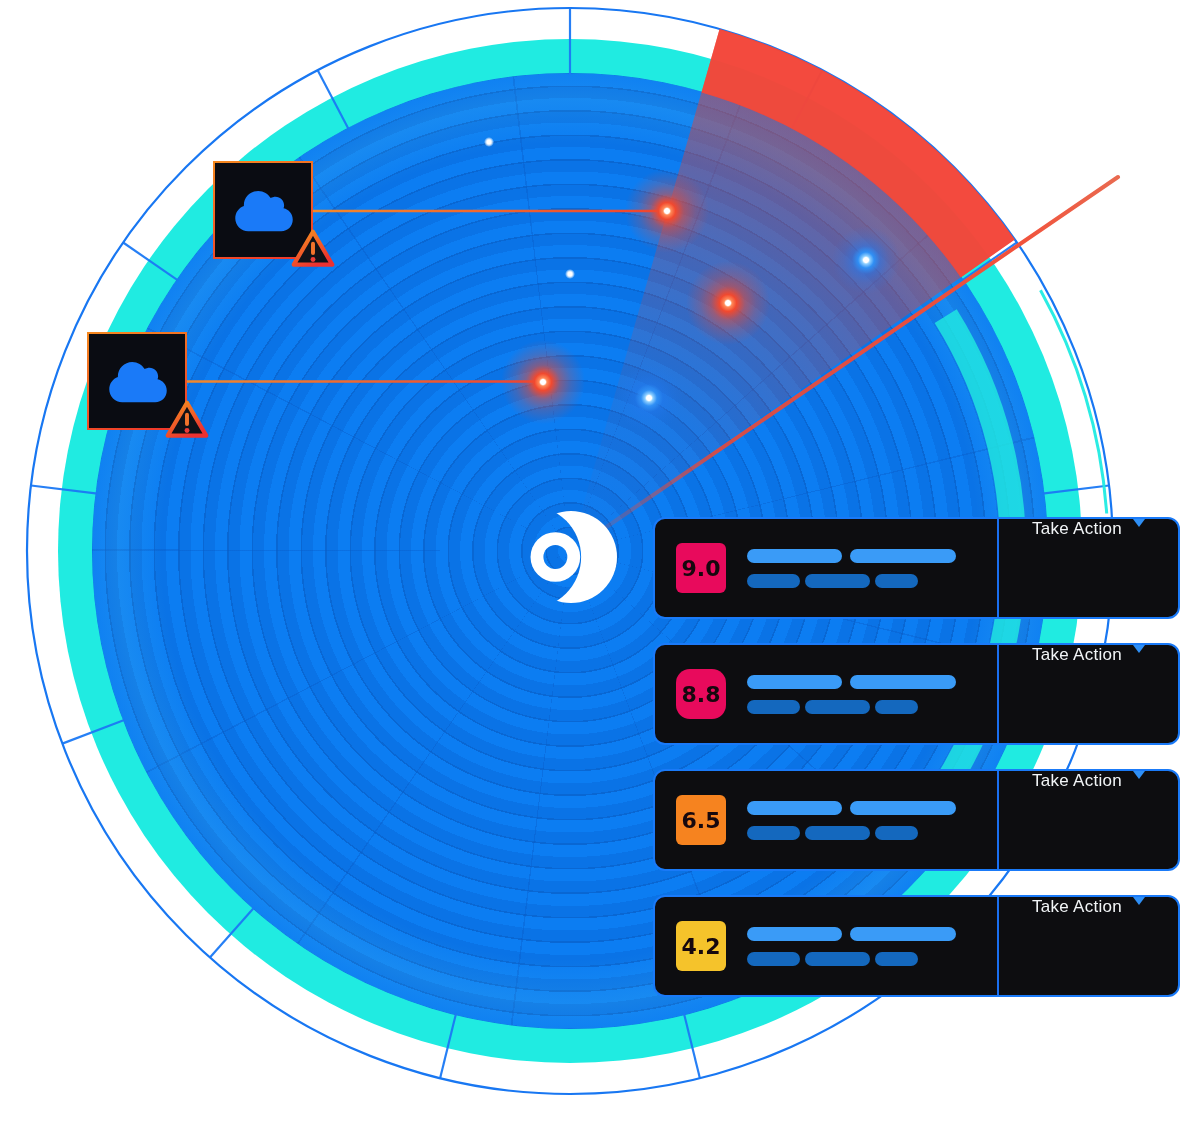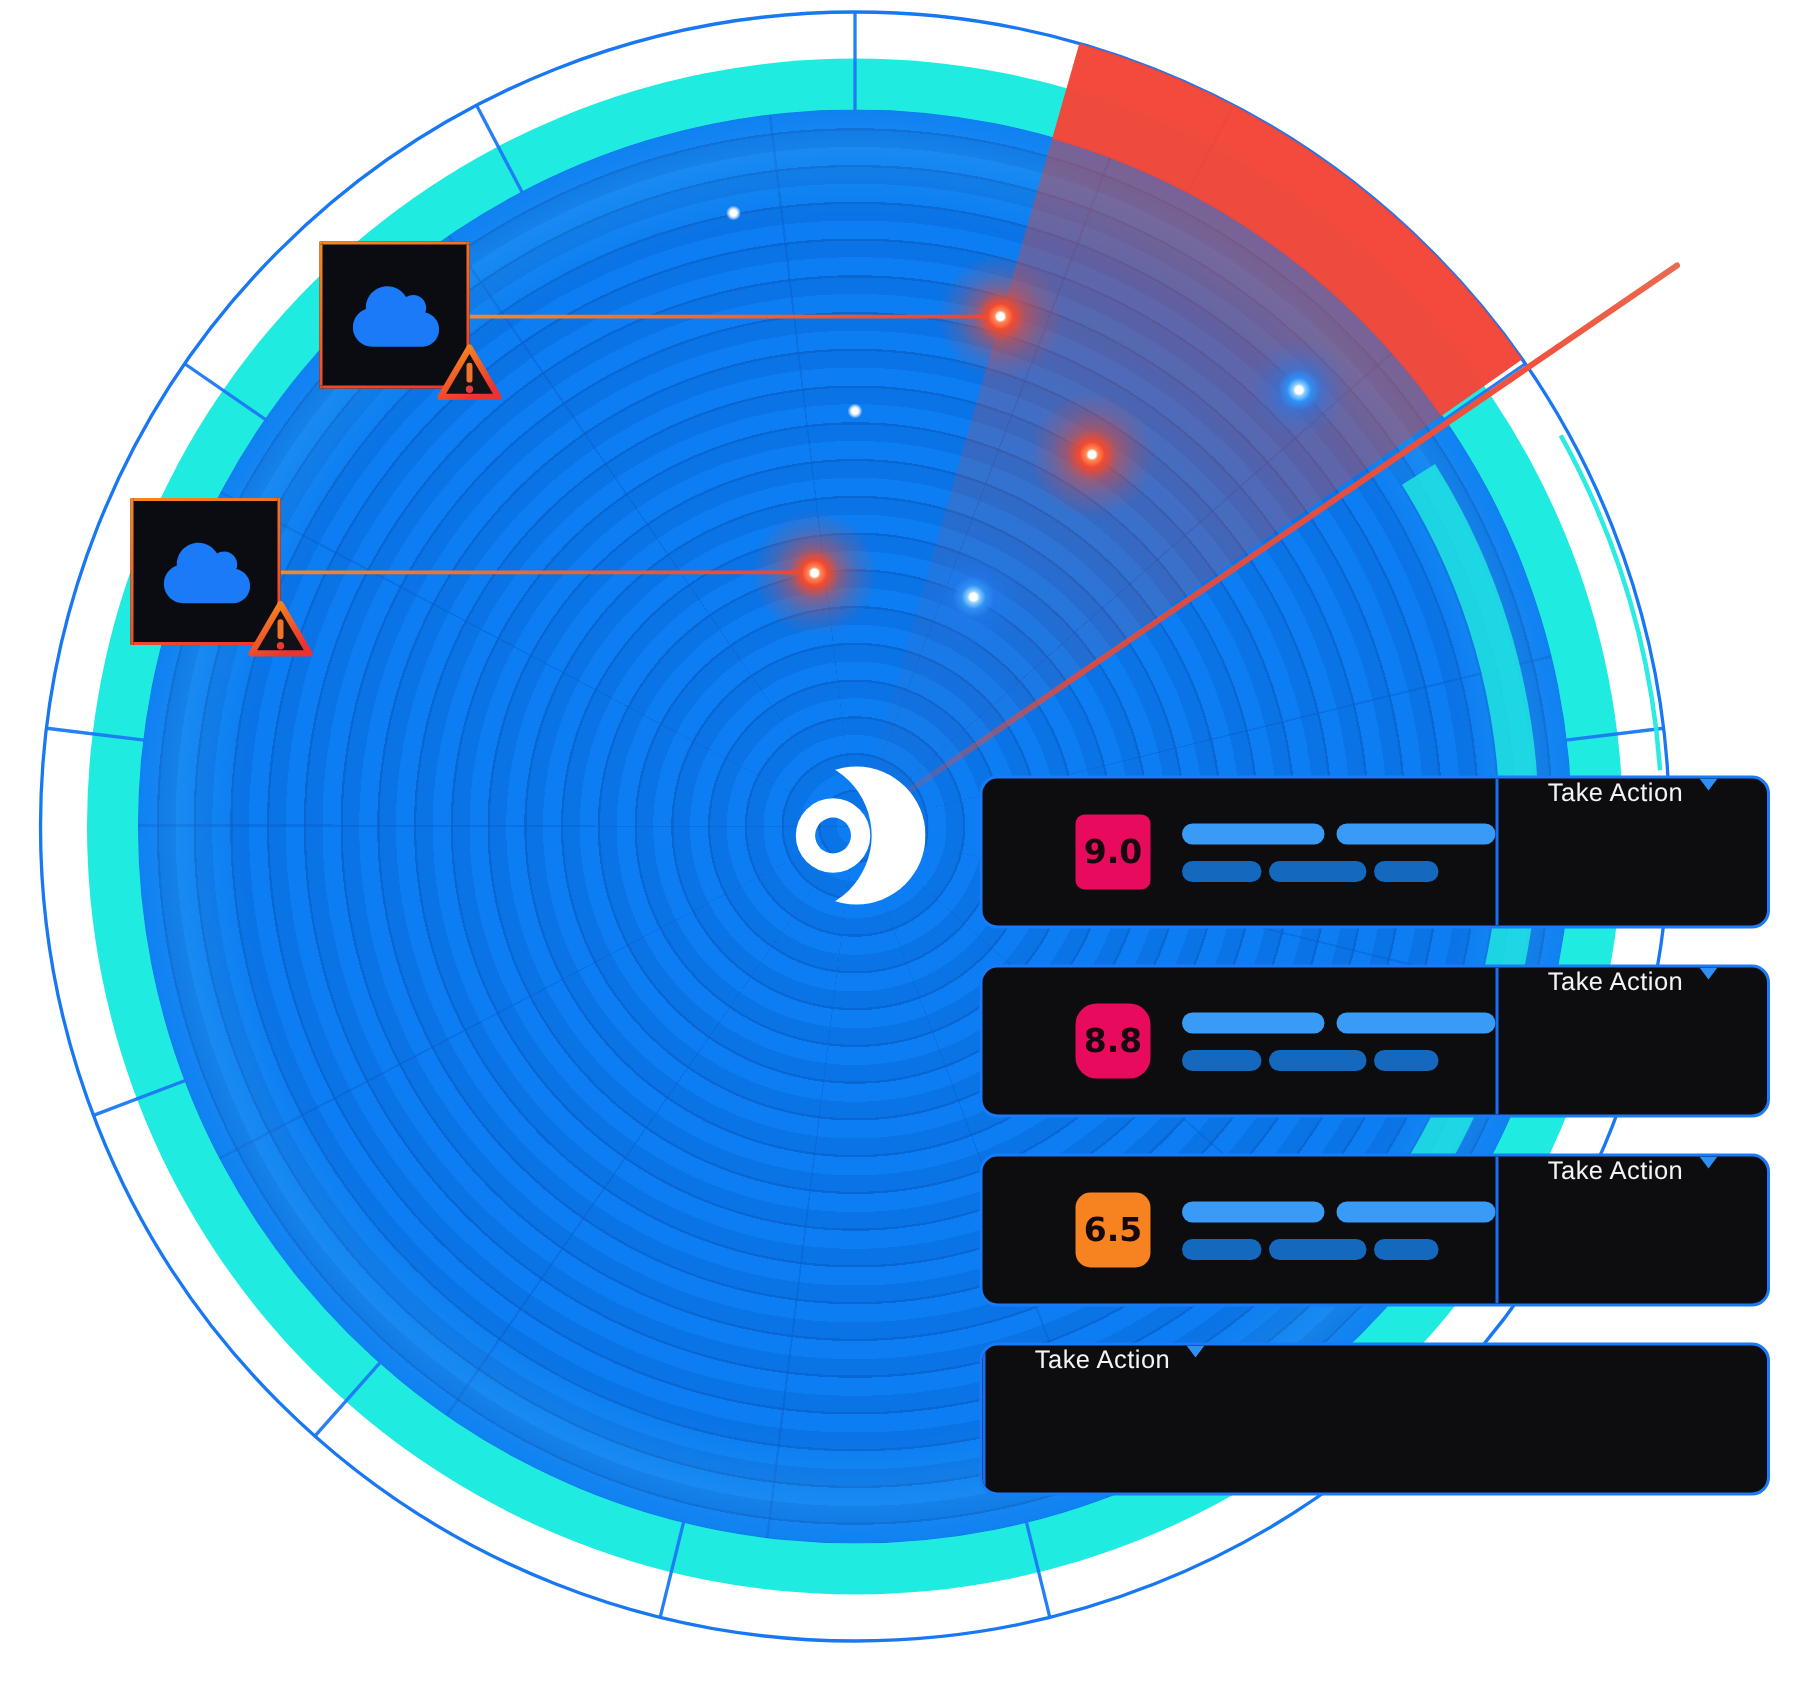--- a/index.html
+++ b/index.html
@@ -37,21 +37,21 @@
   .cloud-card{position:absolute;width:100px;height:98px;background:#0A0C12;box-sizing:border-box;
         border:2px solid #EF5228;
         border-image:linear-gradient(160deg,#F5881E,#EE342C) 1;}
   .cloud-card .cloud{position:absolute;left:20px;top:25px;width:58px;height:46px;}
   .cloud-card .warn{position:absolute;left:74px;top:65px;width:48px;height:42px;}
 
   
   .cards{position:absolute;left:653px;top:517px;width:527px;}
   .tcard{display:flex;height:102px;margin-bottom:24px;background:#0D0D10;
          border:2px solid #1A7AF8;border-radius:12px;box-sizing:border-box;overflow:hidden;}
-  .tcard-main{flex:1;display:flex;align-items:center;padding-left:21px;justify-content:flex-end;}
+  .tcard-main{flex:1;display:flex;align-items:center;padding-left:21px;}
   .score{width:50px;height:50px;border-radius:6px;flex:0 0 auto;margin-right:21px;
          display:flex;align-items:center;justify-content:center;
          font-family:"DejaVu Sans",sans-serif;font-weight:700;font-size:22px;color:#16080E;}
   .bars .row{display:flex;gap:8px;}
   .bars .row2{gap:5px;margin-top:11px;}
   .bar{height:14px;border-radius:7px;display:block;}
   .bar.light{background:#3A9BF7;}
   .bar.dark{background:#1468BE;}
   .w95{width:95px}.w106{width:106px}.w53{width:53px}.w65{width:65px}.w43{width:43px}
   .tcard-action{width:179px;border-left:2px solid #1A6FF0;display:flex;
@@ -213,40 +213,54 @@
         </div>
       </div>
       <div class="tcard-action">
         <span>Take Action</span>
         <span class="caret"></span>
       </div>
     </div>
 
     <div class="tcard">
       <div class="tcard-main">
-        <div class="score" style="background-color: rgb(246, 131, 31); border-radius: 10px;">6.5</div>
-        <div class="bars">
-          <div class="row">
-              <span class="bar light w95"></span>
-              <span class="bar light w106"></span>
-            </div>
-          <div class="row row2">
-              <span class="bar dark w53"></span>
-              <span class="bar dark w65"></span>
-              <span class="bar dark w43"></span>
-            </div>
-        </div>
-      </div>
-      <div class="tcard-action">
-        <span>Take Action</span>
-        <span class="caret"></span>
-      </div>
-    </div>
-
-    <div class="tcard">
+        <div class="score" style="background-color: rgb(246, 131, 31);">6.5</div>
+        <div class="bars">
+          <div class="row">
+              <span class="bar light w95"></span>
+              <span class="bar light w106"></span>
+            </div>
+          <div class="row row2">
+              <span class="bar dark w53"></span>
+              <span class="bar dark w65"></span>
+              <span class="bar dark w43"></span>
+            </div>
+        </div>
+      </div>
+      <div class="tcard-action">
+        <span>Take Action</span>
+        <span class="caret"></span>
+      </div>
+    </div>
+
+    <div class="tcard">
+      <div class="tcard-main">
+        <div class="score" style="background-color: rgb(245, 195, 43);">4.2</div>
+        <div class="bars">
+          <div class="row">
+              <span class="bar light w95"></span>
+              <span class="bar light w106"></span>
+            </div>
+          <div class="row row2">
+              <span class="bar dark w53"></span>
+              <span class="bar dark w65"></span>
+              <span class="bar dark w43"></span>
+            </div>
+        </div>
+      </div>
       <div class="tcard-action">
         <span>Take Action</span>
         <span class="caret"></span>
       </div>
     </div>
 
   </div>
 </div>
 
 </body></html>

